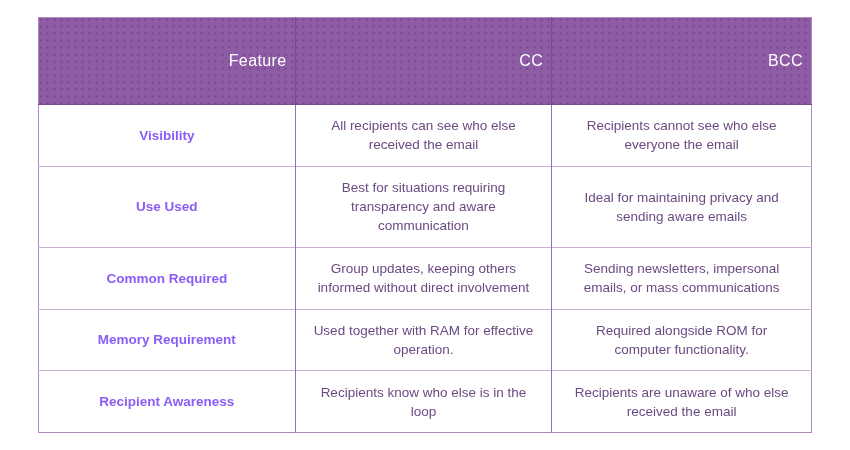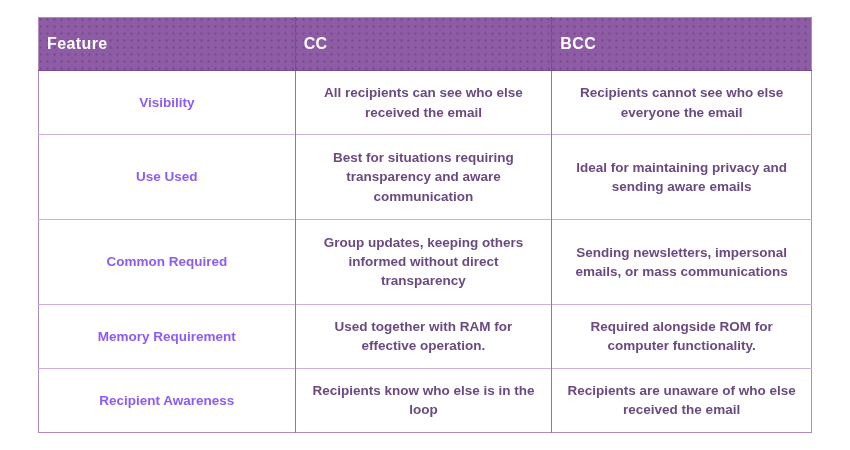--- a/index.html
+++ b/index.html
@@ -35,28 +35,28 @@
   table.compare col.col-cc      { width: 33.2%; }
   table.compare col.col-bcc     { width: 33.6%; }
 
   thead th {
     background-color: #8e5ca4;
     background-image:
       radial-gradient(circle at 1px 1px, rgba(60,20,80,0.30) 1px, transparent 1.3px);
     background-size: 7px 7px;
     color: #ffffff;
     font-size: 16px;
-    font-weight: bold;
+    font-weight: normal;
     letter-spacing: 0.4px;
     height: 52px;
-    text-align: left;
+    text-align: right;
     vertical-align: middle;
     border-right: 1px solid #7a4b90;
     border-bottom: 1px solid #7a4b90;
-    padding: 0 8px;
+    padding: 17px 8px;
   }
   thead th:last-child { border-right: none; }
 
   tbody td {
     border-top: 1px solid #cbb0d8;
     border-right: 1px solid #9a6fb0;
     text-align: center;
     vertical-align: middle;
     padding: 10px 14px;
     line-height: 1.42;
@@ -67,21 +67,21 @@
 
   td.feature-cell {
     color: #8b5cf6;
     font-size: 13.5px;
     font-weight: bold;
   }
 
   td.body-cell {
     color: #6b4a82;
     font-size: 13.5px;
-    font-weight: bold;
+    font-weight: normal;
   }
 </style>
 </head>
 <body>
 
 <div class="table-wrap">
   <table class="compare">
     <colgroup>
       <col class="col-feature">
       <col class="col-cc">
@@ -100,21 +100,21 @@
         <td class="body-cell">All recipients can see who else received the email</td>
         <td class="body-cell">Recipients cannot see who else everyone the email</td>
       </tr>
       <tr>
         <td class="feature-cell">Use Used</td>
         <td class="body-cell">Best for situations requiring transparency and aware communication</td>
         <td class="body-cell">Ideal for maintaining privacy and sending aware emails</td>
       </tr>
       <tr>
         <td class="feature-cell">Common Required</td>
-        <td class="body-cell">Group updates, keeping others informed without direct transparency</td>
+        <td class="body-cell">Group updates, keeping others informed without direct involvement</td>
         <td class="body-cell">Sending newsletters, impersonal emails, or mass communications</td>
       </tr>
       <tr>
         <td class="feature-cell">Memory Requirement</td>
         <td class="body-cell">Used together with RAM for effective operation.</td>
         <td class="body-cell">Required alongside ROM for computer functionality.</td>
       </tr>
       <tr>
         <td class="feature-cell">Recipient Awareness</td>
         <td class="body-cell">Recipients know who else is in the loop</td>

